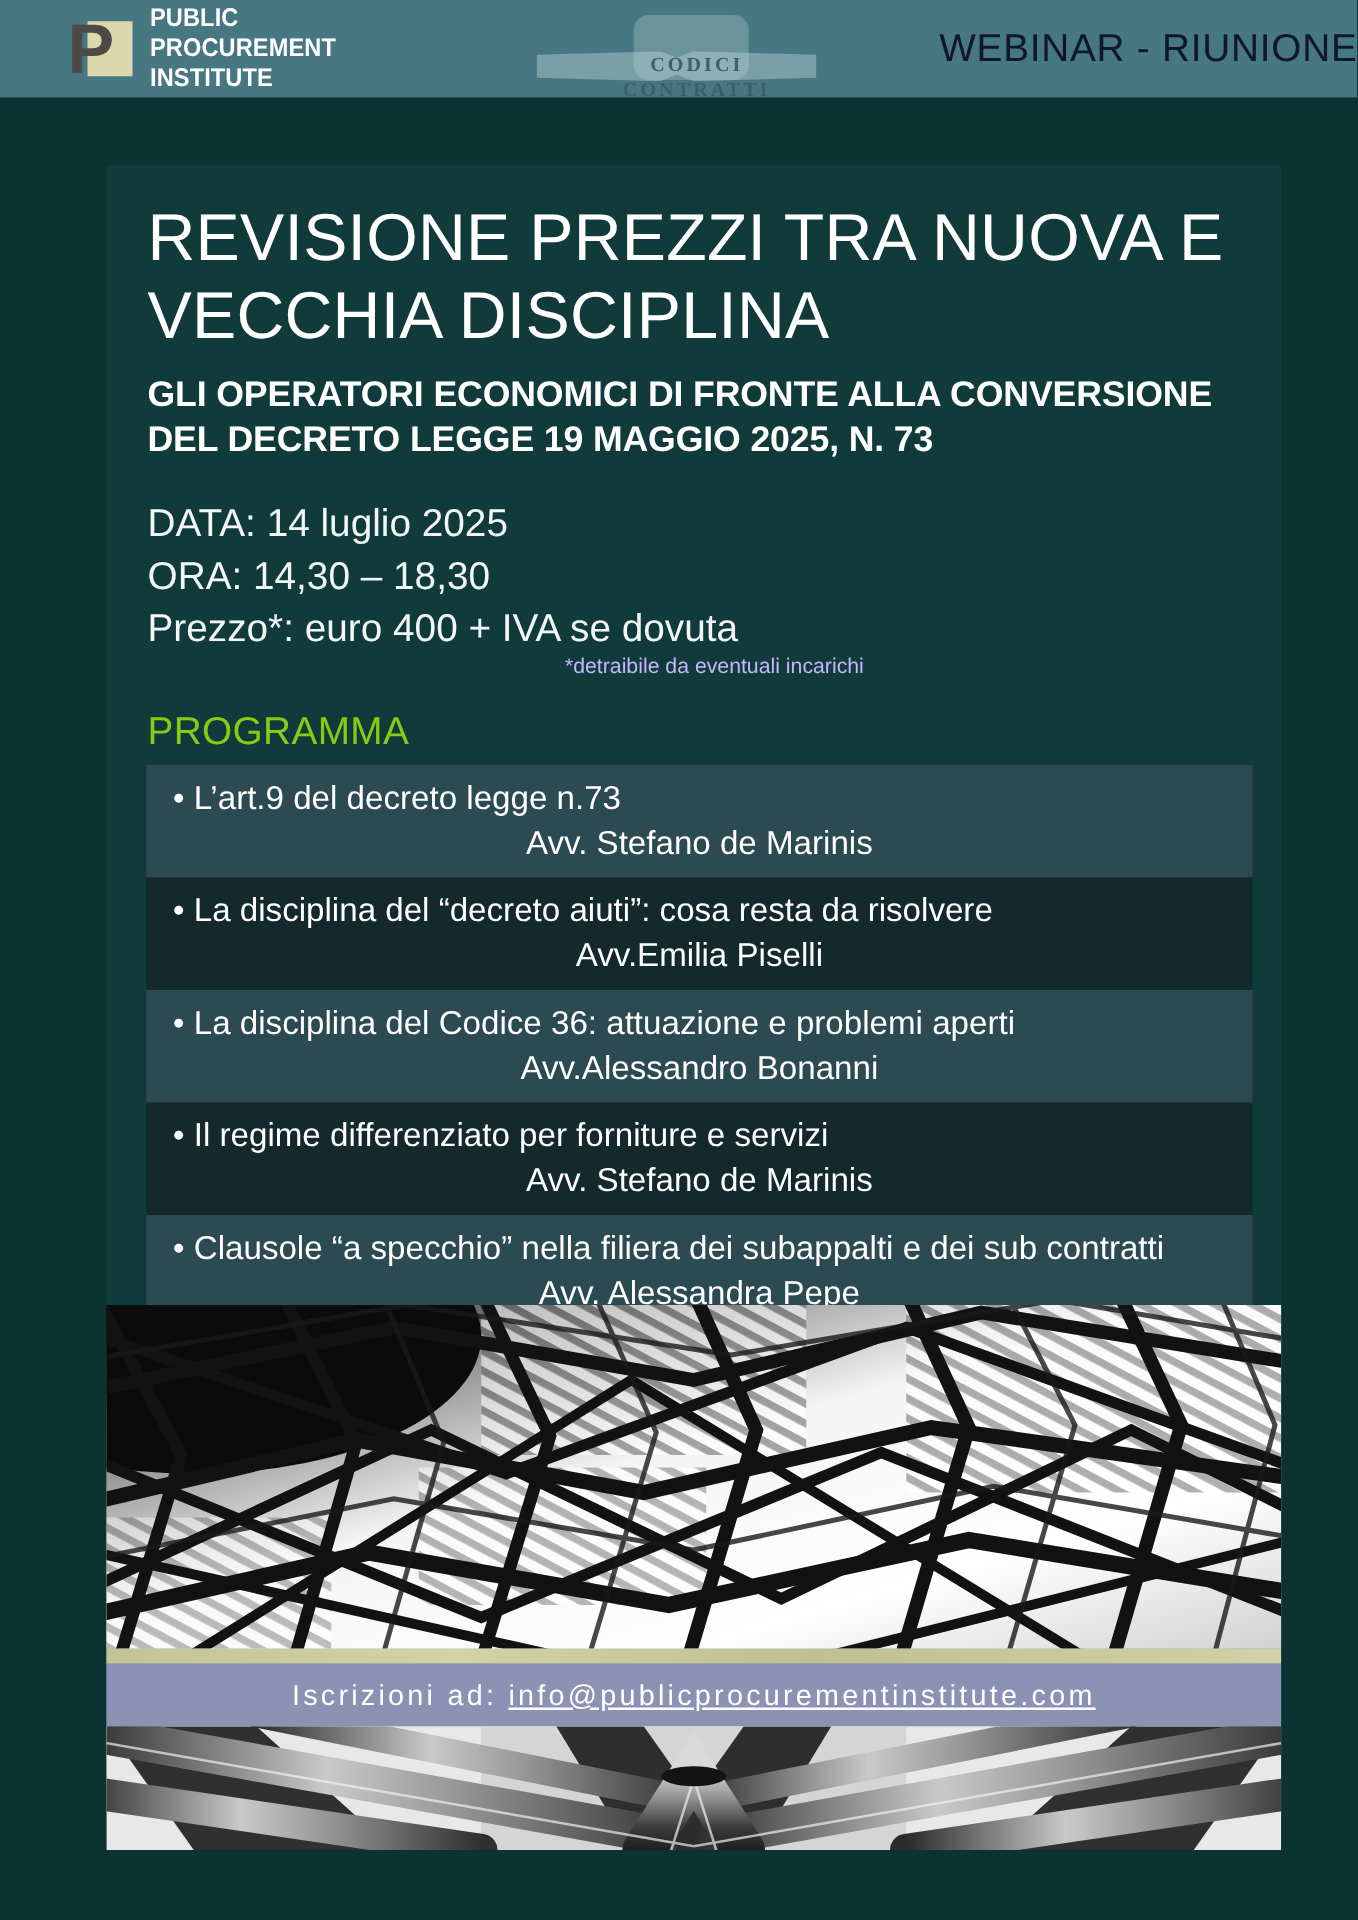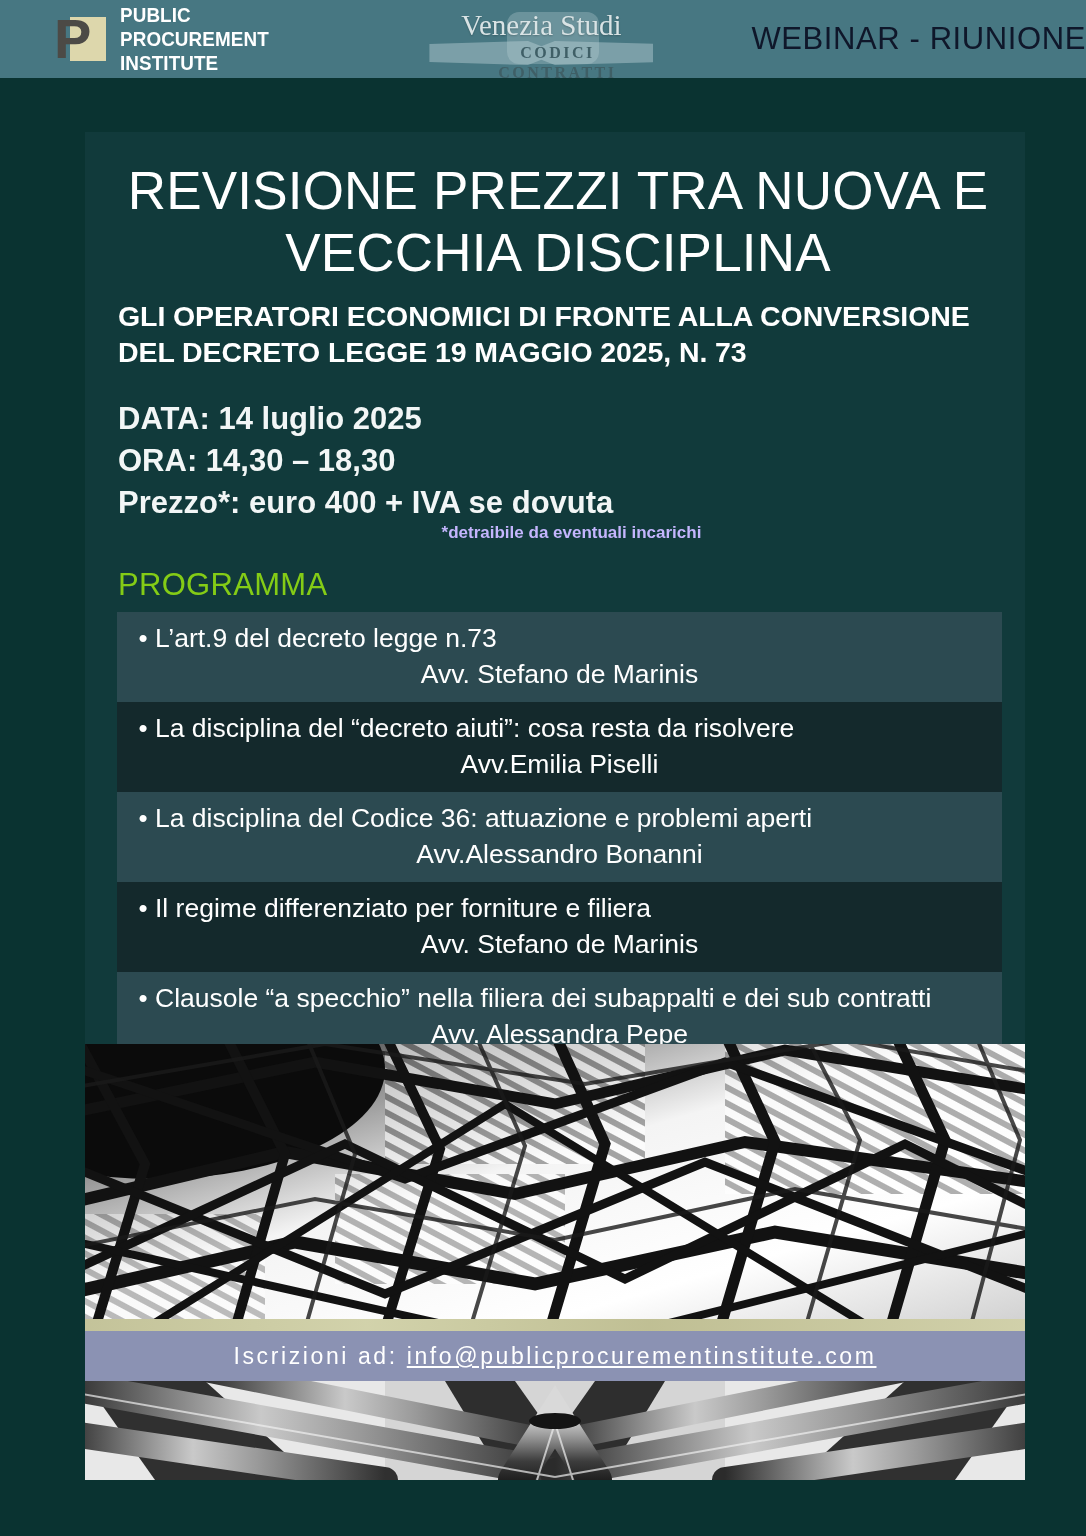--- a/index.html
+++ b/index.html
@@ -139,39 +139,38 @@
   }
 
   .title {
     margin: 28px 0 0 33px;
     color: #ffffff;
     font-size: 53px;
     line-height: 62px;
     font-weight: 400;
     letter-spacing: 0.2px;
     width: 880px;
-    text-align: center;
   }
 
   .subtitle {
     margin: 14px 0 0 33px;
     color: #ffffff;
     font-size: 28.5px;
     line-height: 36px;
     font-weight: 700;
     letter-spacing: -0.1px;
     width: 900px;
   }
 
   .details {
     margin: 28px 0 0 33px;
     color: #f2f6f6;
     font-size: 31px;
     line-height: 42px;
-    font-weight: 700;
+    font-weight: 400;
   }
   .detail-line { white-space: nowrap; }
   .footnote {
     color: #c4b5fd;
     font-size: 17px;
     line-height: 22px;
     margin-top: -2px;
     text-align: center;
   }
 
@@ -298,21 +297,20 @@
         <div class="logo-p">P</div>
       </div>
       <div class="logo-text">
         <div>PUBLIC PROCUREMENT</div>
         <div>INSTITUTE</div>
       </div>
     </div>
 
     <div class="venezia">
       <div class="venezia-blob"></div>
-      <div class="venezia-top">Venezia Studi</div>
       <div class="venezia-banner"></div>
       <div class="venezia-bottom">CODICI    CONTRATTI</div>
     </div>
 
     <div class="webinar-label">WEBINAR - RIUNIONE</div>
   </div>
 
   <div class="panel">
 
     <h1 class="title">REVISIONE PREZZI TRA NUOVA E VECCHIA DISCIPLINA</h1>
@@ -346,21 +344,21 @@
         <div class="row alt">
           <div class="row-topic">
             <span class="bullet">•</span>
             <span class="topic-text">La disciplina del Codice 36: attuazione e problemi aperti</span>
           </div>
           <div class="speaker">Avv.Alessandro Bonanni</div>
         </div>
         <div class="row base">
           <div class="row-topic">
             <span class="bullet">•</span>
-            <span class="topic-text">Il regime differenziato per forniture e filiera</span>
+            <span class="topic-text">Il regime differenziato per forniture e servizi</span>
           </div>
           <div class="speaker">Avv. Stefano de Marinis</div>
         </div>
         <div class="row alt">
           <div class="row-topic">
             <span class="bullet">•</span>
             <span class="topic-text">Clausole “a specchio” nella filiera dei subappalti e dei sub contratti</span>
           </div>
           <div class="speaker">Avv. Alessandra Pepe</div>
         </div>

